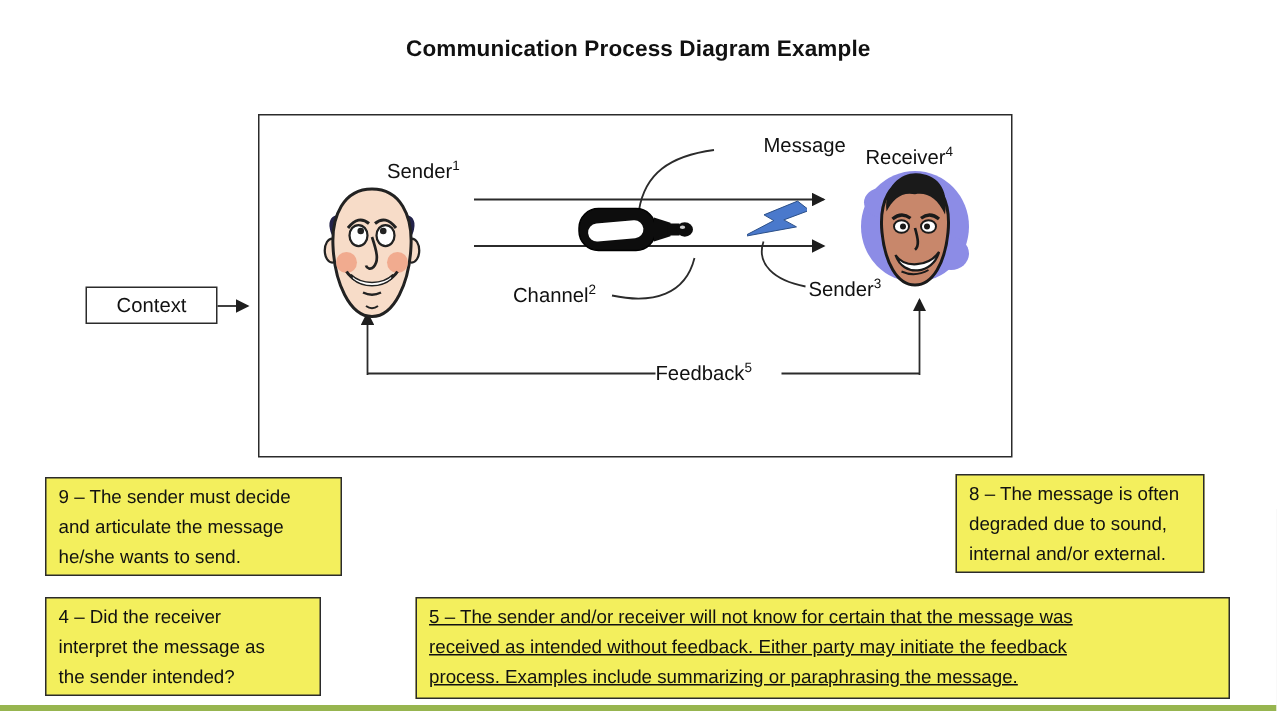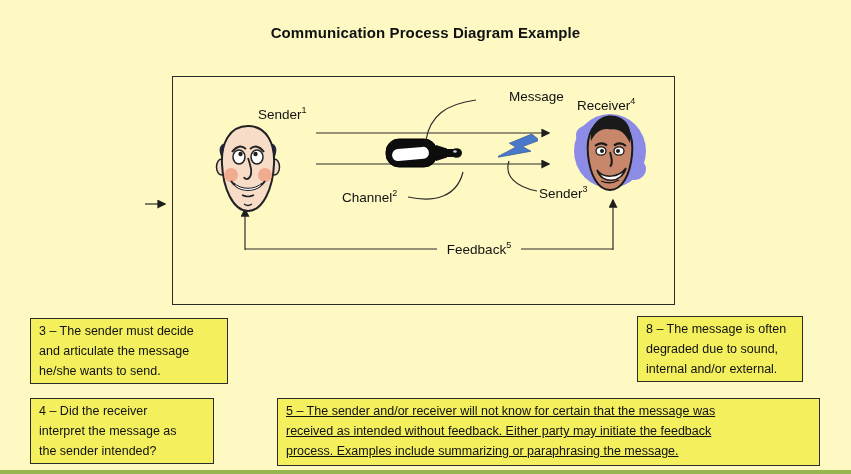--- a/index.html
+++ b/index.html
@@ -3,21 +3,21 @@
 <meta charset="utf-8">
 <style>
   html,body{margin:0;padding:0;}
   body{
     font-family:"Liberation Sans", sans-serif;
     background:#e8e8e8;
   }
   .stage{
     position:relative;
     width:851px;height:474px;
-    background:#fef9c3;
+    background:#ffffff;
     overflow:hidden;
   }
   .title{
     position:absolute;left:0;top:24px;width:851px;
     text-align:center;
     font-size:15px;font-weight:bold;color:#111;
     letter-spacing:.1px;
   }
   .main-box{
     position:absolute;left:172px;top:76px;width:503px;height:229px;
@@ -32,21 +32,21 @@
   .dlabel{
     position:absolute;
     font-size:13.5px;color:#111;white-space:nowrap;
   }
   .dlabel sup{font-size:9px;}
   #lbl-sender{left:222px;top:105px;margin-left:36px;}
   #lbl-receiver{left:577px;top:96px;}
   #lbl-message{left:479px;top:89px;margin-left:30px;}
   #lbl-channel{left:342px;top:188px;}
   #lbl-noise{left:539px;top:184px;}
-  #lbl-feedback{left:437px;top:240px;width:84px;text-align:center;}
+  #lbl-feedback{left:437px;top:240px;width:84px;}
   .overlay{position:absolute;left:0;top:0;}
   .clip{position:absolute;}
   #sender-face{left:215px;top:122px;}
   #receiver-face{left:572px;top:111px;}
   #bottle{left:384px;top:136px;}
   #bolt{left:498px;top:130px;}
   .note{
     position:absolute;
     border:1px solid #2b2b2b;box-sizing:border-box;
     background:#F3EF5D;
@@ -66,20 +66,23 @@
 </style>
 </head>
 <body>
 
 <div class="stage">
 
   <div class="title">Communication Process Diagram Example</div>
 
   <div class="main-box"></div>
 
+  <div class="context-box">
+    <span>Context</span>
+  </div>
 
   <svg class="overlay" width="851" height="474">
     <defs>
       <marker id="arr" viewBox="0 0 10 10" refX="8.5" refY="5" markerWidth="7.5" markerHeight="7.5" orient="auto-start-reverse">
         <path d="M0,0 L10,5 L0,10 z" fill="#1e1e1e"></path>
       </marker>
     </defs>
     <g stroke="#2b2b2b" stroke-width="1.2" fill="none">
 
       <path d="M145,204 L165,204" marker-end="url(#arr)"></path>
@@ -158,21 +161,21 @@
   <div class="dlabel" id="lbl-receiver"><span>Receiver</span><sup>4</sup></div>
 
   <div class="dlabel" id="lbl-message">Message</div>
 
   <div class="dlabel" id="lbl-channel"><span>Channel</span><sup>2</sup></div>
 
   <div class="dlabel" id="lbl-noise"><span>Sender</span><sup>3</sup></div>
 
   <div class="dlabel" id="lbl-feedback"><span>Feedback</span><sup>5</sup></div>
 
-  <div class="note" id="note1">3 – The sender must decide
+  <div class="note" id="note1">9 – The sender must decide
 and articulate the message
 he/she wants to send.</div>
   <div class="note" id="note3">8 – The message is often
 degraded due to sound,
 internal and/or external.</div>
   <div class="note" id="note4">4 – Did the receiver
 interpret the message as
 the sender intended?</div>
   <div class="note" id="note5">5 – The sender and/or receiver will not know for certain that the message was
 received as intended without feedback. Either party may initiate the feedback

